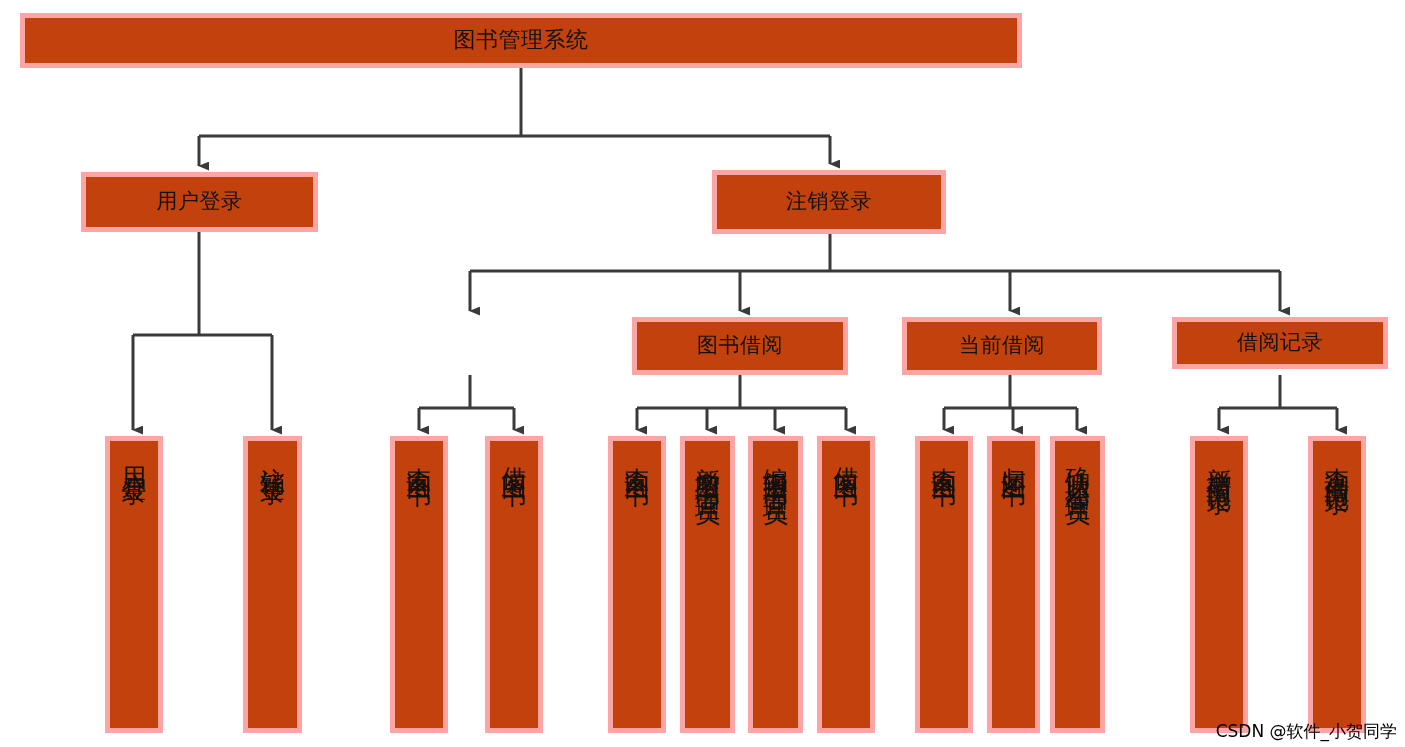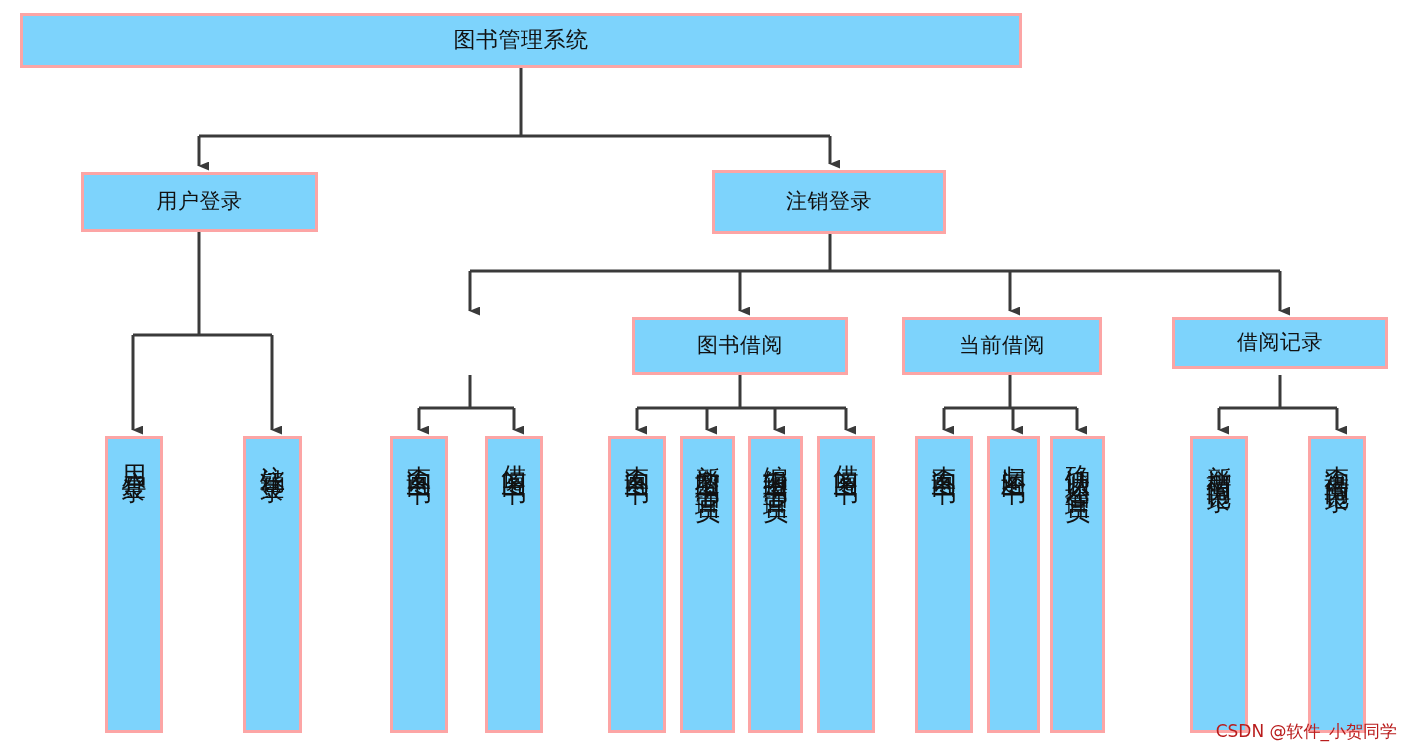--- a/index.html
+++ b/index.html
@@ -21,22 +21,22 @@
   #diagram-svg {
     position: absolute;
     left: 0;
     top: 0;
     width: 1405px;
     height: 747px;
   }
   .node {
     position: absolute;
     box-sizing: border-box;
-    background: #7dd3fc;
-    border: 3px solid #fca5a5;
+    background: #c2410c;
+    border: 5px solid #fca5a5;
     display: flex;
     align-items: center;
     justify-content: center;
     color: #1a1a1a;
   }
   .node-label {
     display: block;
     text-align: center;
     line-height: 1.12;
     white-space: nowrap;
@@ -63,21 +63,21 @@
     line-height: 1.0;
     letter-spacing: 5px;
     white-space: nowrap;
     margin: 0 auto;
   }
   #watermark {
     position: absolute;
     right: 8px;
     bottom: 4px;
     font-size: 17px;
-    color: #b91c1c;
+    color: #000000;
     white-space: nowrap;
     user-select: none;
   }
 </style>
 </head>
 <body>
 
 <div id="diagram-root">
 
   <svg id="diagram-svg" viewBox="0 0 1405 747" xmlns="http://www.w3.org/2000/svg">

